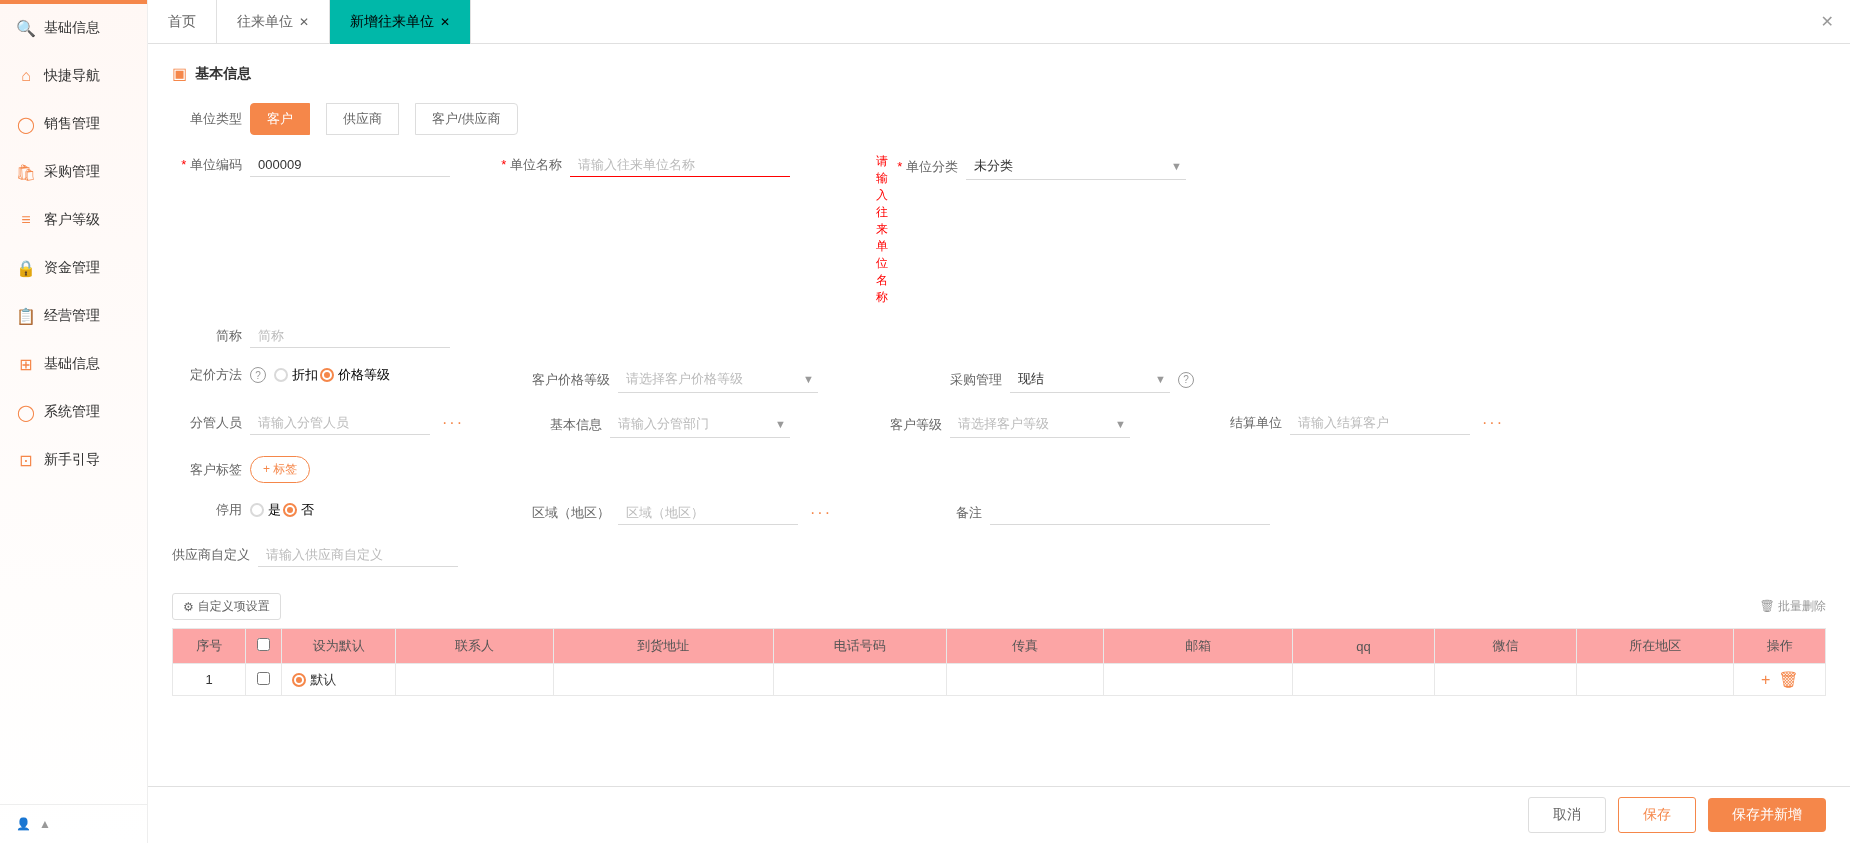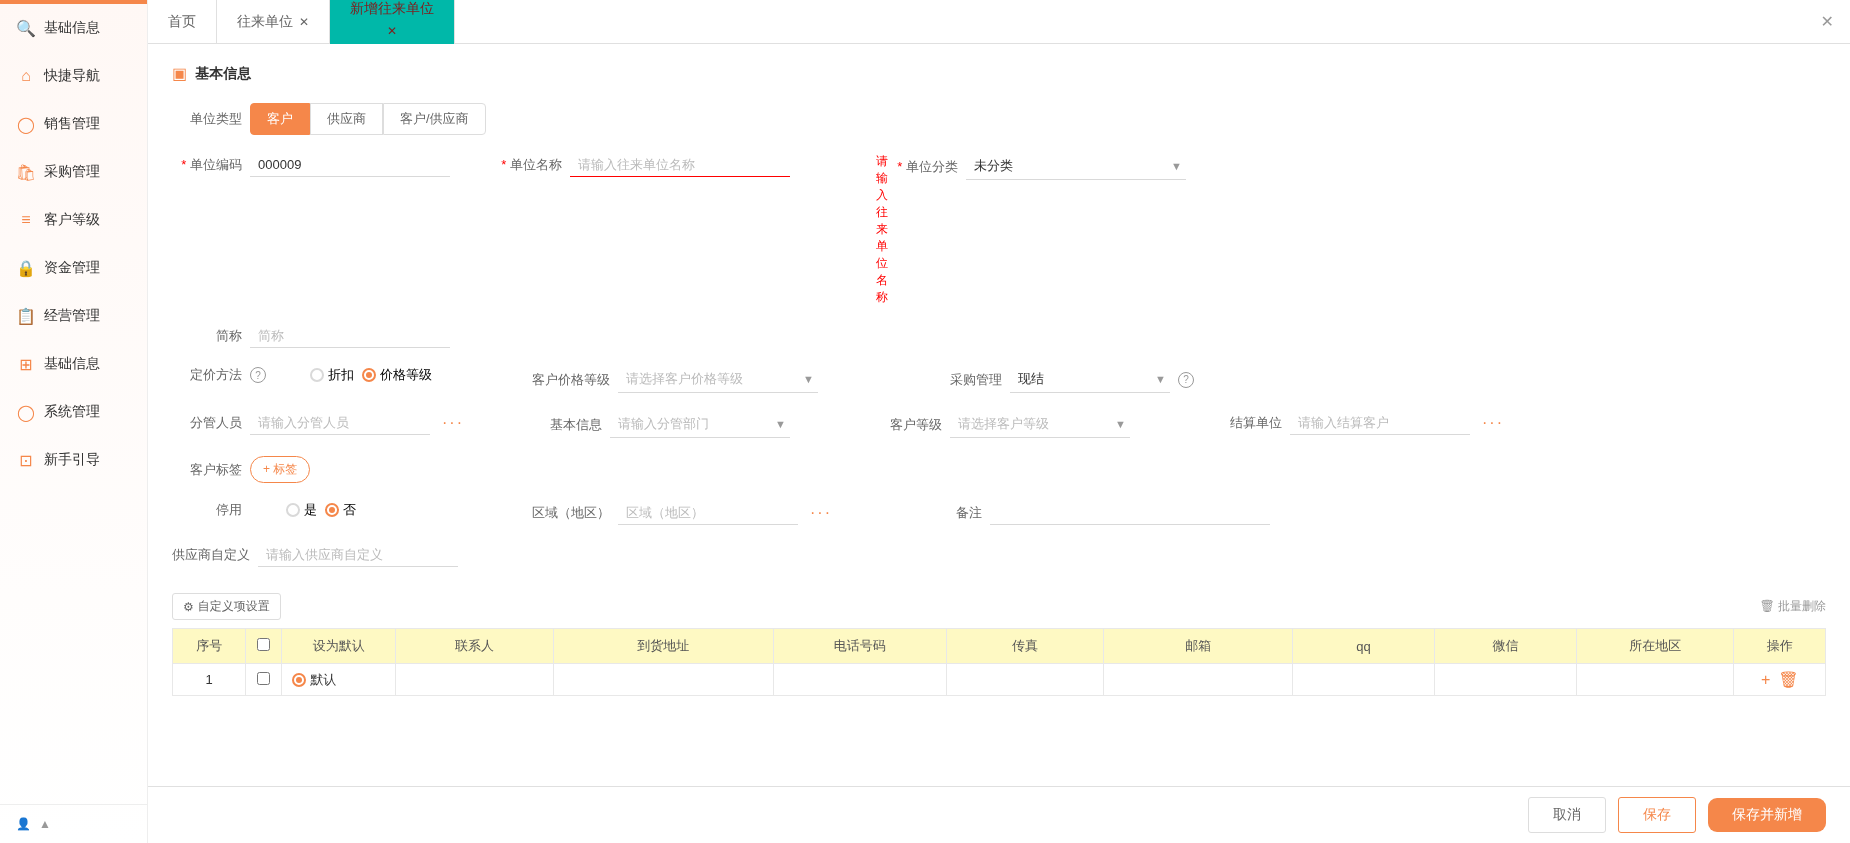--- a/index.html
+++ b/index.html
@@ -53,22 +53,21 @@
       padding: 0 20px;
       height: 44px;
       cursor: pointer;
       font-size: 14px;
       color: #666;
       border-right: 1px solid #e0e0e0;
       gap: 6px;
     }
     .tab.active {
       background: #00b8a9;
-      color: #7f1d1d;
-      flex-direction: column;
+      color: #000000;
     }
     .tab .close-icon { font-size: 12px; cursor: pointer; }
     .tab-close-btn {
       margin-left: auto;
       padding: 0 16px;
       color: #999;
       cursor: pointer;
       font-size: 16px;
     }
 
@@ -124,21 +123,21 @@
       font-size: 13px;
       color: #333;
       background: transparent;
       min-width: 160px;
     }
     .form-control.error { border-bottom-color: #f00; }
     .error-msg { color: #f00; font-size: 12px; margin-top: 2px; }
     .form-control::placeholder { color: #bbb; }
 
     
-    .type-btn-group { display: flex; gap: 0; justify-content: center; }
+    .type-btn-group { display: flex; gap: 16px; justify-content: center; }
     .type-btn {
       padding: 6px 16px;
       border: 1px solid #ddd;
       background: #fff;
       cursor: pointer;
       font-size: 13px;
       color: #666;
     }
     .type-btn.active {
       background: #f5874a;
@@ -157,21 +156,21 @@
       cursor: pointer;
       min-width: 160px;
       color: #bbb;
       font-size: 13px;
       gap: 4px;
     }
     .select-control .sel-val { color: #333; }
     .select-control .arrow { margin-left: auto; color: #999; font-size: 11px; }
 
     
-    .radio-group { display: flex; align-items: center; gap: 8px; margin-left: 36px; }
+    .radio-group { display: flex; align-items: center; gap: 2px; }
     .radio-item { display: flex; align-items: center; gap: 4px; cursor: pointer; }
     .radio-circle {
       width: 14px; height: 14px;
       border-radius: 50%;
       border: 2px solid #d9d9d9;
       display: flex; align-items: center; justify-content: center;
     }
     .radio-circle.checked { border-color: #f5874a; }
     .radio-circle.checked::after {
       content: '';
@@ -230,21 +229,21 @@
       border-radius: 3px;
     }
     .batch-del-btn { color: #999; font-size: 12px; cursor: pointer; }
 
     table {
       width: 100%;
       border-collapse: collapse;
       font-size: 13px;
     }
     thead th {
-      background: #fef9c3;
+      background: #fca5a5;
       border: 1px solid #e8e8e8;
       padding: 8px 10px;
       text-align: center;
       color: #555;
       font-weight: normal;
     }
     tbody td {
       border: 1px solid #e8e8e8;
       padding: 6px 10px;
       text-align: center;
@@ -283,21 +282,21 @@
       cursor: pointer;
       border-radius: 3px;
       font-size: 14px;
     }
     .btn-save-new {
       padding: 8px 24px;
       background: #f5874a;
       border: none;
       color: #fff;
       cursor: pointer;
-      border-radius: 9px;
+      border-radius: 4px;
       font-size: 14px;
     }
 
     
     .top-line { height: 4px; background: #f5874a; }
   </style>
 </head>
 <body>
 
 <div class="sidebar">

